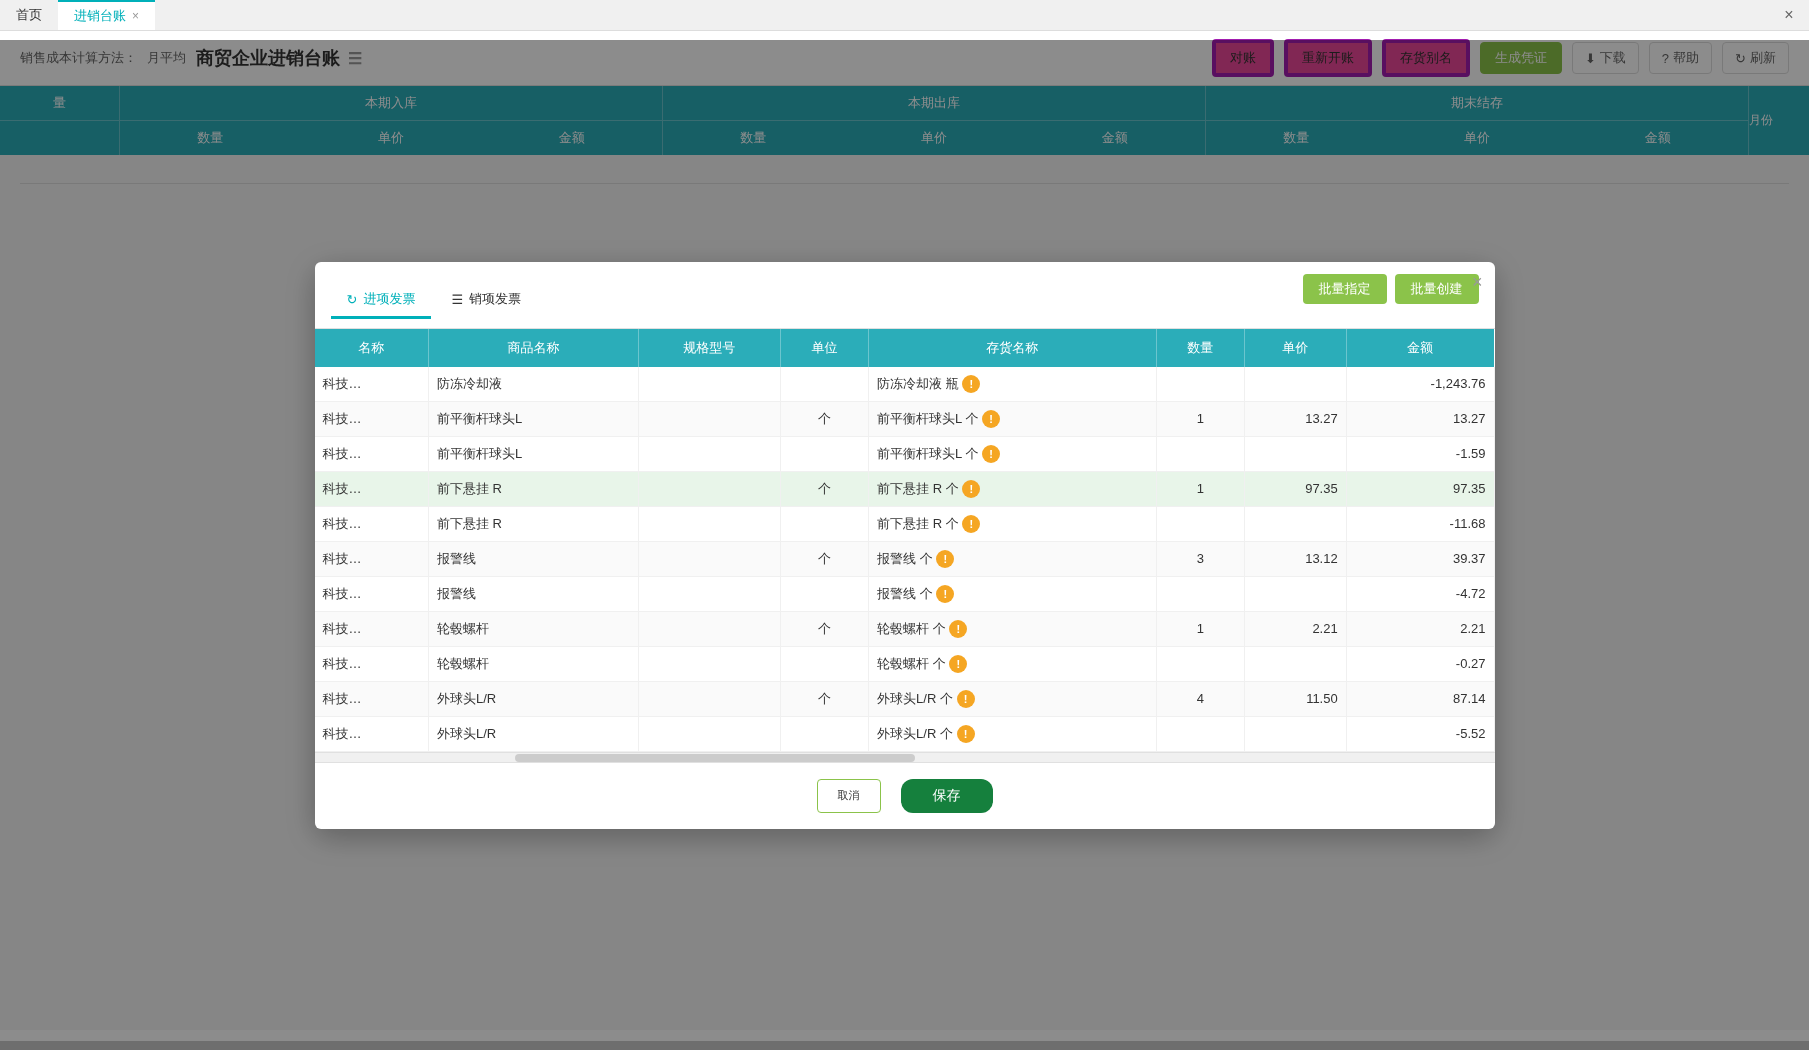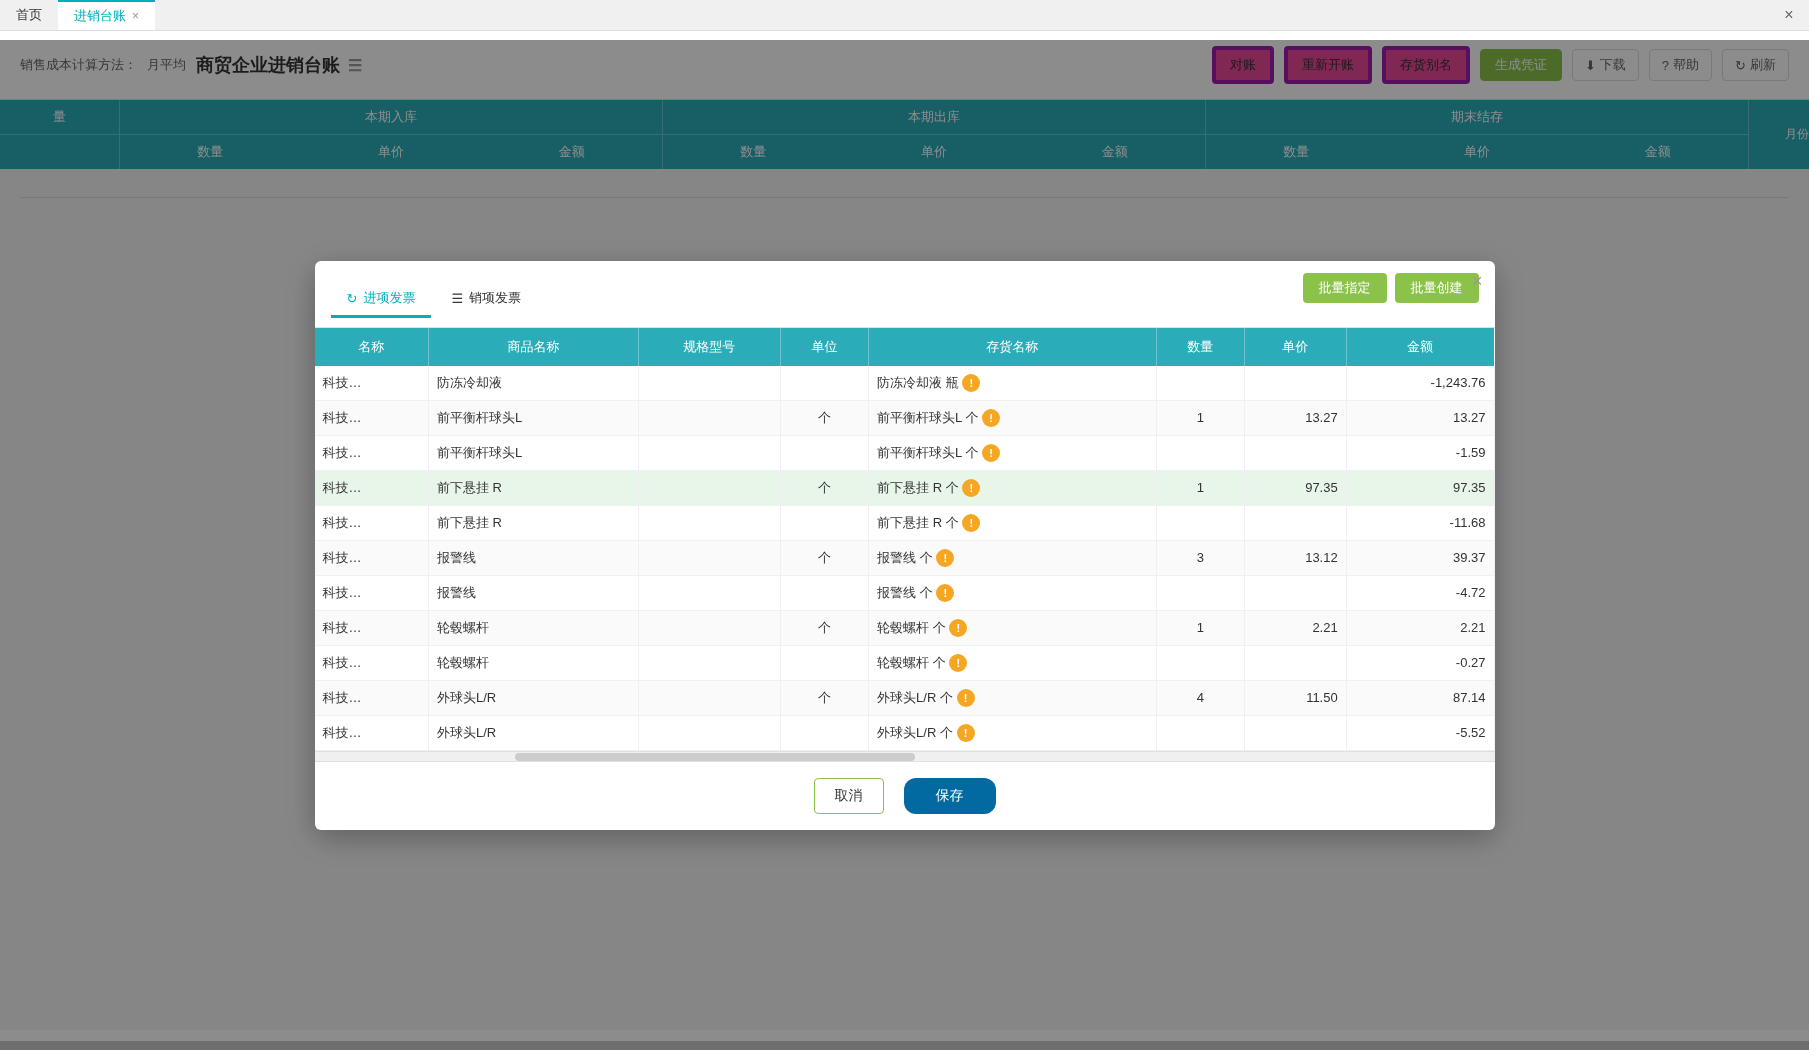--- a/index.html
+++ b/index.html
@@ -37,21 +37,21 @@
     .main-area {
       display: flex; flex-direction: column;
       height: calc(1050px - 40px);
       background: #e8e8e8;
     }
 
     
     .toolbar {
       display: flex; align-items: center;
       background: #fff;
-      padding: 15px 20px;
+      padding: 8px 20px;
       border-bottom: 1px solid #e0e0e0;
       gap: 10px;
     }
     .toolbar-title {
       flex: 1; text-align: center;
       font-size: 18px; font-weight: bold; color: #333;
       display: flex; align-items: center; gap: 8px;
     }
     .toolbar-cost { font-size: 13px; color: #666; }
     .btn {
@@ -181,25 +181,25 @@
     .modal-table-wrap::-webkit-scrollbar-thumb { background: #ccc; border-radius: 4px; }
 
     
     .modal-footer {
       display: flex; justify-content: center; gap: 20px;
       padding: 16px;
       border-top: 1px solid #e0e0e0;
     }
     .btn-cancel {
       padding: 8px 20px; border-radius: 4px; border: 1px solid #8bc34a;
-      background: #fff; color: #333; font-size: 14px; cursor: pointer;
+      background: #fff; color: #333; font-size: 11px; cursor: pointer;
     }
     .btn-save {
       padding: 8px 32px; border-radius: 12px; border: none;
-      background: #0369a1; color: #fff; font-size: 14px; cursor: pointer;
+      background: #15803d; color: #fff; font-size: 14px; cursor: pointer;
     }
   </style>
 </head>
 <body>
 
 <div class="top-nav">
   <div class="top-nav-home">
     <span>首页</span>
   </div>
   <div class="top-nav-tab">
@@ -260,21 +260,21 @@
         </div>
       </div>
       <div class="bg-col-group">
         <div class="bg-col-group-title">期末结存</div>
         <div class="bg-col-sub">
           <div class="bg-col-sub-item">数量</div>
           <div class="bg-col-sub-item">单价</div>
           <div class="bg-col-sub-item">金额</div>
         </div>
       </div>
-      <div style="flex:0 0 60px;background:#2badb9;display:flex;align-items:center;justify-content:flex-end;">
+      <div style="flex:0 0 60px;background:#2badb9;display:flex;align-items:center;justify-content:flex-start;">
         <span style="color:#fff;font-size:12px;">月份</span>
       </div>
     </div>
 
     <div style="padding:20px;background:#f5f5f5;height:calc(100% - 80px);position:relative;">
 
       <div style="display:flex;gap:200px;padding:4px 0;border-bottom:1px solid #ddd;color:#666;font-size:12px;">
       </div>
     </div>
   </div>

